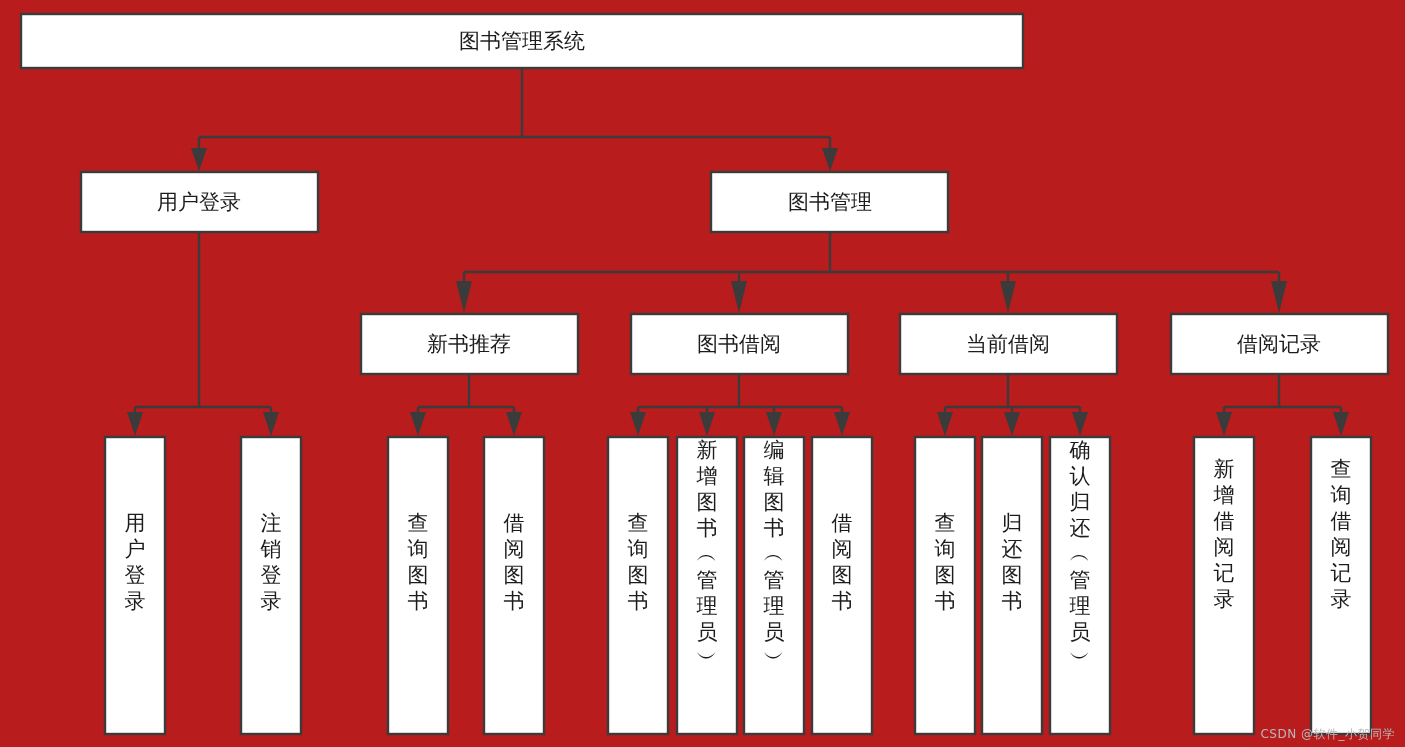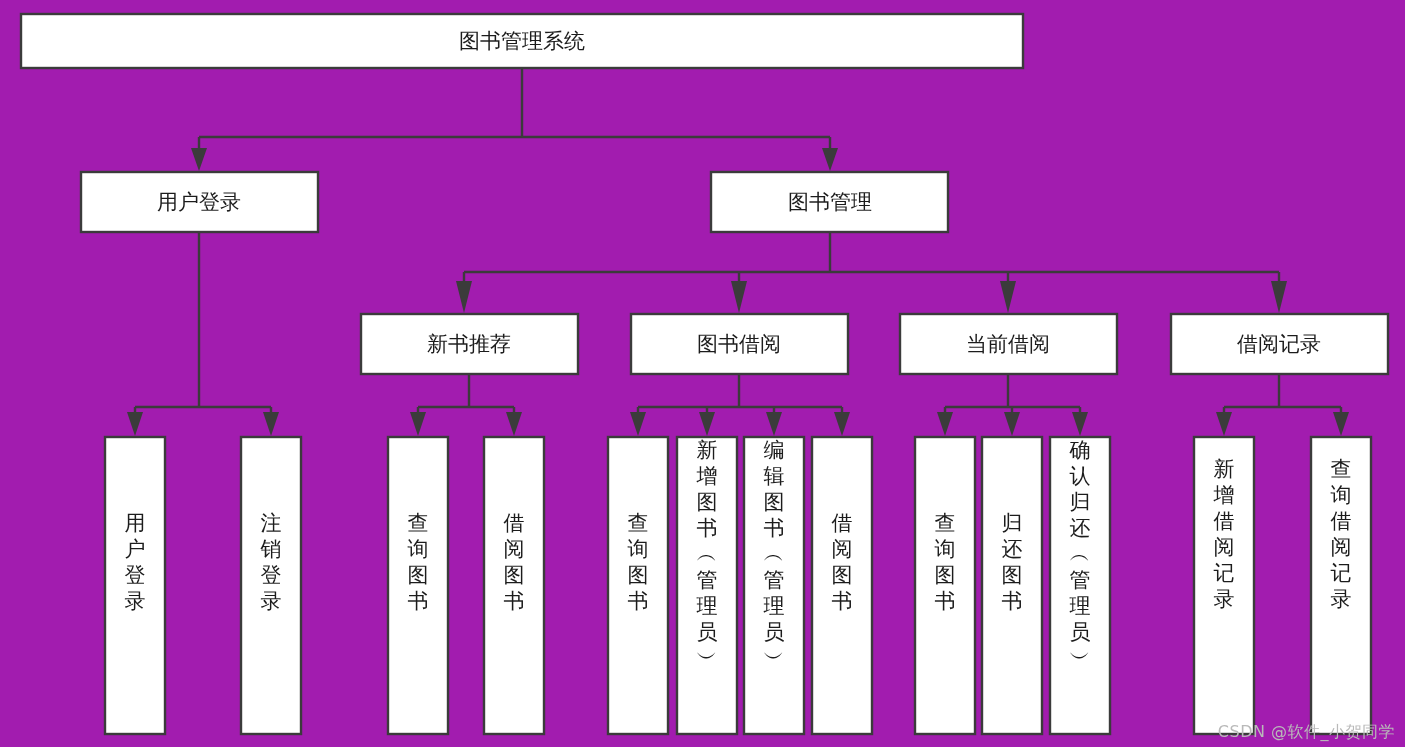--- a/index.html
+++ b/index.html
@@ -8,21 +8,21 @@
     padding: 0;
     background: #ffffff;
   }
   body {
     font-family: "DejaVu Sans", "Liberation Sans", sans-serif;
   }
   #diagram-root {
     position: relative;
     width: 1405px;
     height: 747px;
-    background: #a21caf;
+    background: #b91c1c;
     overflow: hidden;
   }
   svg.canvas {
     position: absolute;
     left: 0;
     top: 0;
     width: 1405px;
     height: 747px;
   }
   .node-box {
@@ -53,21 +53,21 @@
     fill: #1c1c1c;
     font-size: 21px;
     text-anchor: middle;
     white-space: pre;
   }
   .watermark {
     position: absolute;
     right: 10px;
     bottom: 4px;
     font-family: "DejaVu Sans", "Liberation Sans", sans-serif;
-    font-size: 16px;
+    font-size: 12px;
     color: #b9b9b9;
     letter-spacing: 0.5px;
     user-select: none;
     pointer-events: none;
   }
 </style>
 </head>
 <body>
 
 <div id="diagram-root">

